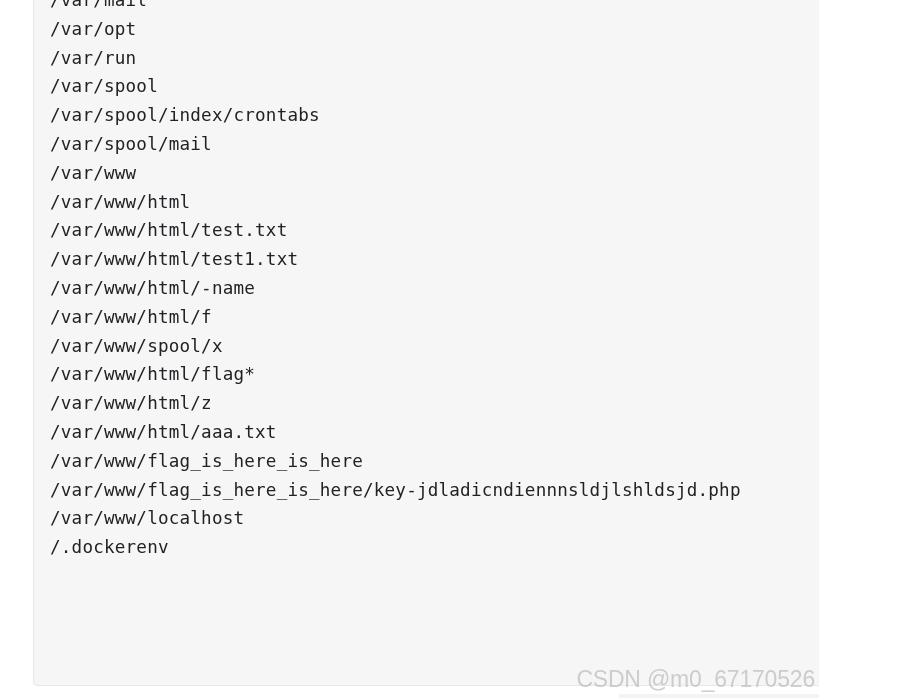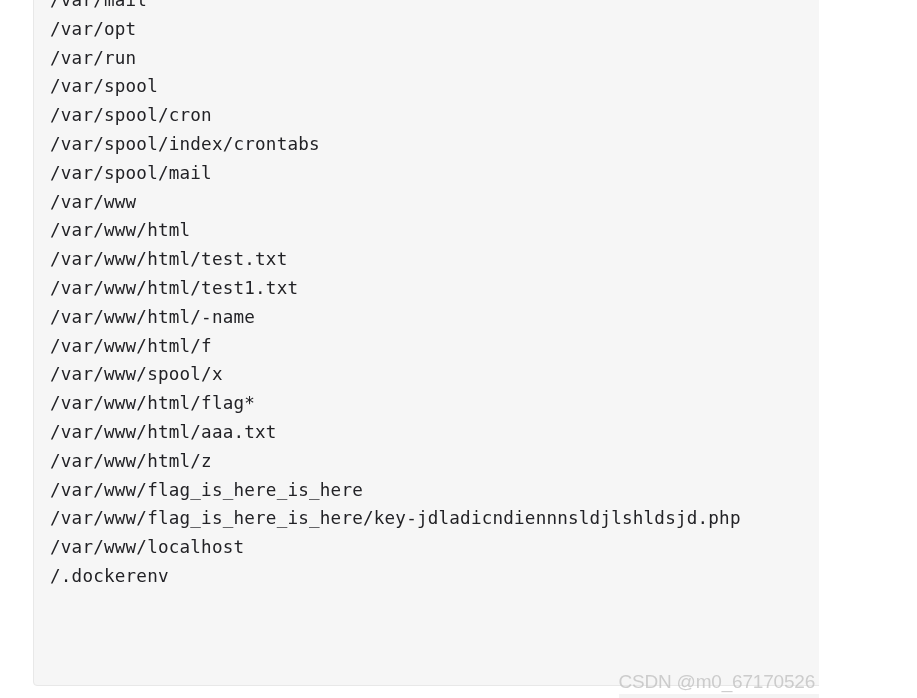--- a/index.html
+++ b/index.html
@@ -42,21 +42,21 @@
       height: 28.8px;
       color: #222226;
       white-space: pre;
       letter-spacing: 0.2px;
     }
     .watermark {
       position: absolute;
       right: 4px;
       bottom: 5px;
       font-family: "Liberation Sans", "DejaVu Sans", sans-serif;
-      font-size: 19px;
+      font-size: 23px;
       color: rgba(190,190,190,0.75);
       letter-spacing: -0.2px;
       white-space: nowrap;
     }
     .bottom-strip {
       position: absolute;
       right: 0;
       bottom: 0;
       width: 200px;
       height: 4px;
@@ -66,33 +66,32 @@
 </head>
 <body>
 
 <div class="page">
   <div class="code-block">
     <ul class="code-lines">
       <li class="code-line">/var/mail</li>
       <li class="code-line">/var/opt</li>
       <li class="code-line">/var/run</li>
       <li class="code-line">/var/spool</li>
-      <li class="code-line">/var/spool/cron</li>
       <li class="code-line">/var/spool/index/crontabs</li>
       <li class="code-line">/var/spool/mail</li>
       <li class="code-line">/var/www</li>
       <li class="code-line">/var/www/html</li>
       <li class="code-line">/var/www/html/test.txt</li>
       <li class="code-line">/var/www/html/test1.txt</li>
       <li class="code-line">/var/www/html/-name</li>
       <li class="code-line">/var/www/html/f</li>
       <li class="code-line">/var/www/spool/x</li>
       <li class="code-line">/var/www/html/flag*</li>
+      <li class="code-line">/var/www/html/z</li>
       <li class="code-line">/var/www/html/aaa.txt</li>
-      <li class="code-line">/var/www/html/z</li>
       <li class="code-line">/var/www/flag_is_here_is_here</li>
       <li class="code-line">/var/www/flag_is_here_is_here/key-jdladicndiennnsldjlshldsjd.php</li>
       <li class="code-line">/var/www/localhost</li>
       <li class="code-line">/.dockerenv</li>
     </ul>
   </div>
   <div class="bottom-strip"></div>
   <div class="watermark">CSDN @m0_67170526</div>
 </div>
 

